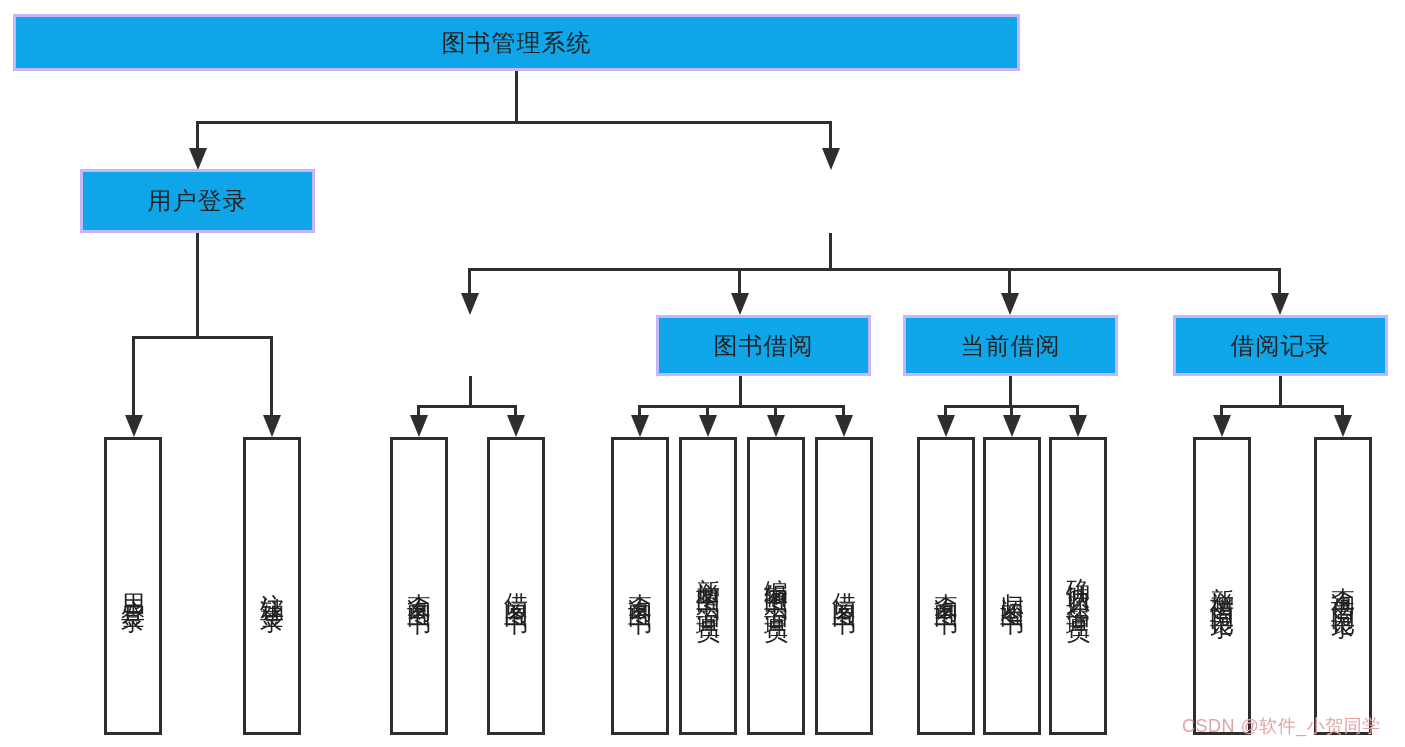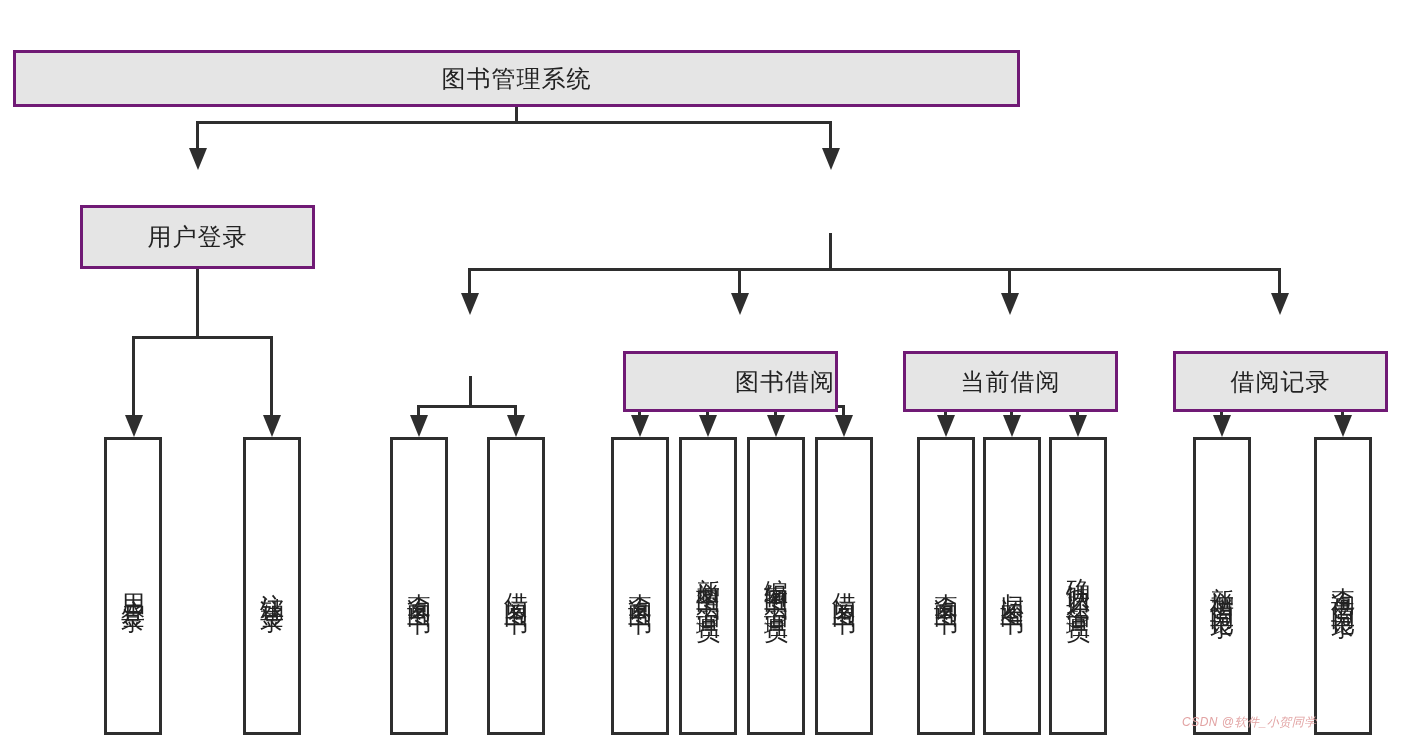--- a/index.html
+++ b/index.html
@@ -1,46 +1,46 @@
 <!DOCTYPE html>
 <html><head>
 <meta charset="utf-8">
 <style>
   html,body{margin:0;padding:0;background:#ffffff;}
   .canvas{
     position:relative;width:1405px;height:747px;background:#ffffff;overflow:hidden;
     font-family:"Liberation Sans",sans-serif;color:#222222;
   }
   .node{
-    position:absolute;box-sizing:border-box;border:3px solid #701a75;background:#e5e5e5;
+    position:absolute;box-sizing:border-box;border:3px solid #c4b5fd;background:#0ea5e9;
     display:flex;align-items:center;justify-content:center;
-    font-size:24px;letter-spacing:1px;color:#222222;margin-top:36px;
+    font-size:24px;letter-spacing:1px;color:#222222;
   }
   .n-root{left:13px;top:14px;width:1007px;height:57px;}
   .n2{top:169px;width:235px;height:64px;}
   .n2a{left:80px;} .n2b{left:712px;}
   .n3{top:315px;width:215px;height:61px;}
-  .n3a{left:363px;} .n3b{left:623px;justify-content:flex-end;} .n3c{left:903px;} .n3d{left:1173px;}
+  .n3a{left:363px;} .n3b{left:656px;} .n3c{left:903px;} .n3d{left:1173px;}
   .leaf{
     position:absolute;box-sizing:border-box;border:3px solid #2e2e2e;background:#ffffff;
     top:437px;width:58px;height:298px;
     display:flex;align-items:center;justify-content:center;
     writing-mode:vertical-rl;text-orientation:mixed;
     font-size:24px;letter-spacing:6px;line-height:1;color:#222222;
   }
   .vl{position:absolute;width:3px;background:#2e2e2e;}
   .hl{position:absolute;height:3px;background:#2e2e2e;}
   .arr{
     position:absolute;width:0;height:0;
     border-left:9px solid transparent;border-right:9px solid transparent;
     border-top:22px solid #2e2e2e;
   }
   .watermark{
     position:absolute;left:1182px;top:714px;z-index:5;
-    font-size:12px;letter-spacing:0.5px;color:#e2a3a3;white-space:nowrap;font-style:italic;
+    font-size:18px;letter-spacing:0.5px;color:#e2a3a3;white-space:nowrap;
   }
 </style>
 </head>
 <body>
 
 <div class="canvas">
 
   <div class="vl" style="left:515px;top:71px;height:53px;"></div>
   <div class="hl" style="left:196px;top:121px;width:636px;"></div>
   <div class="vl" style="left:196px;top:121px;height:31px;"></div>

